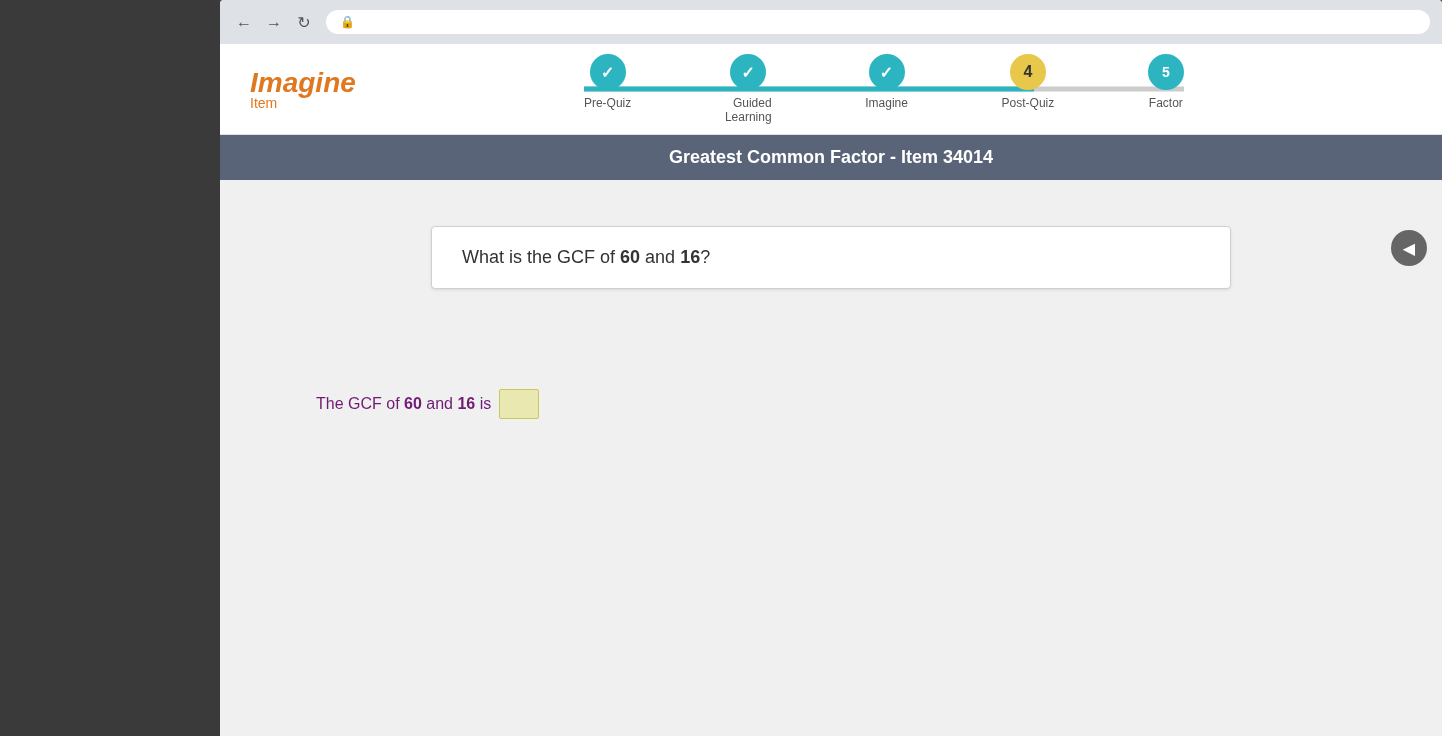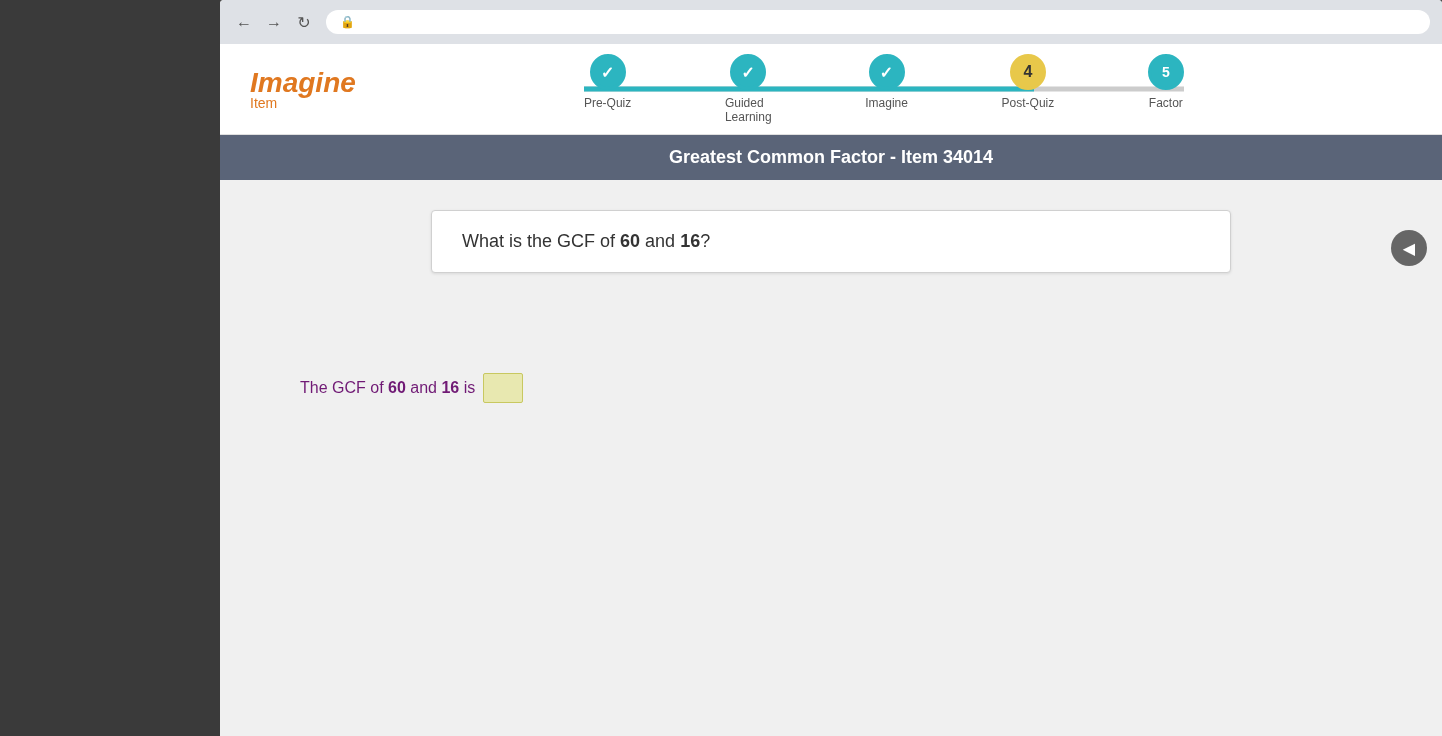--- a/index.html
+++ b/index.html
@@ -202,21 +202,21 @@
 
     .step-circle.future {
       background: #2cb5c0;
       color: white;
       border-color: #2cb5c0;
     }
 
     .step-label {
       font-size: 12px;
       color: #555;
-      text-align: left;
+      text-align: right;
       white-space: nowrap;
     }
 
     .checkmark {
       font-size: 16px;
       color: white;
     }
 
     
     .lesson-title-bar {
@@ -228,21 +228,21 @@
     .lesson-title {
       color: white;
       font-size: 18px;
       font-weight: bold;
     }
 
     
     .main-content {
       flex: 1;
       background: #f0f0f0;
-      padding: 30px;
+      padding: 46px;
       position: relative;
     }
 
     .question-card {
       background: white;
       border: 1px solid #d0d0d0;
       border-radius: 4px;
       padding: 20px 30px;
       margin: 0 auto;
       max-width: 800px;

